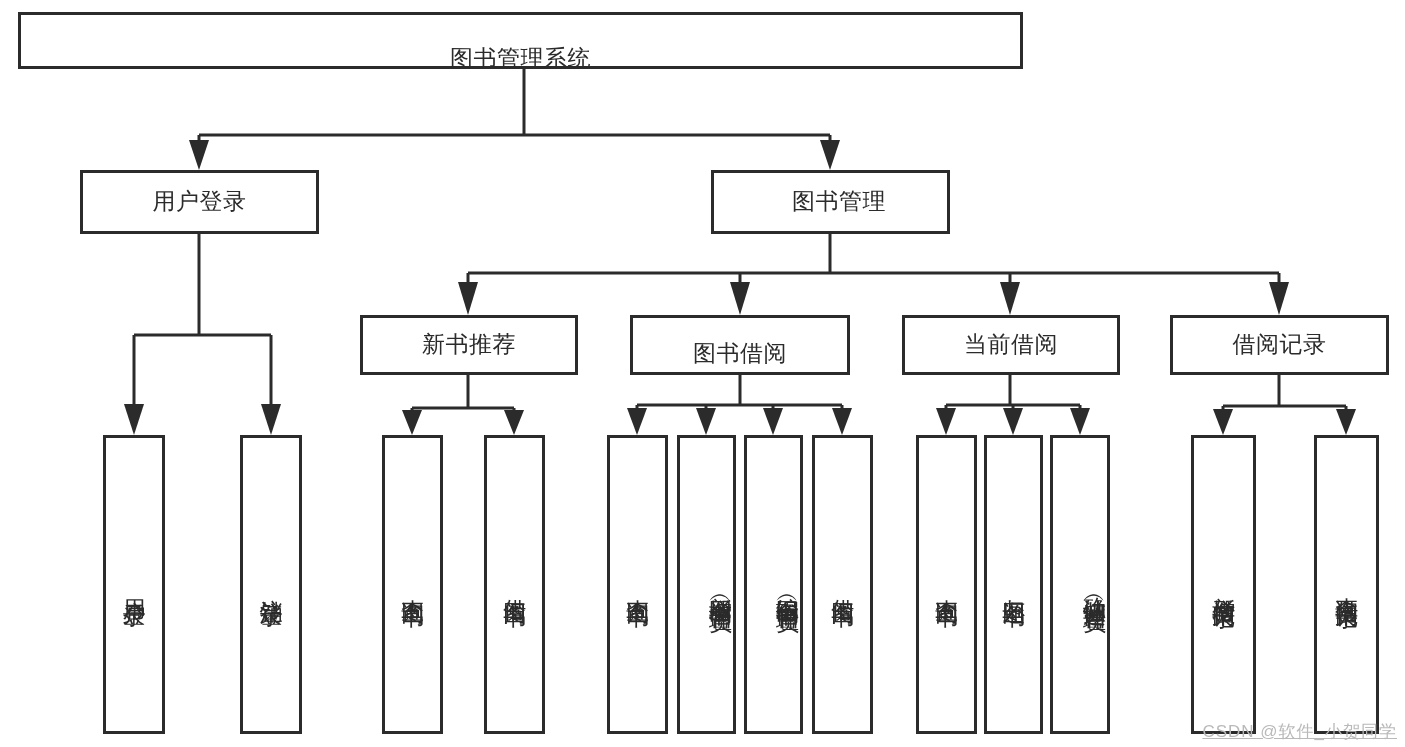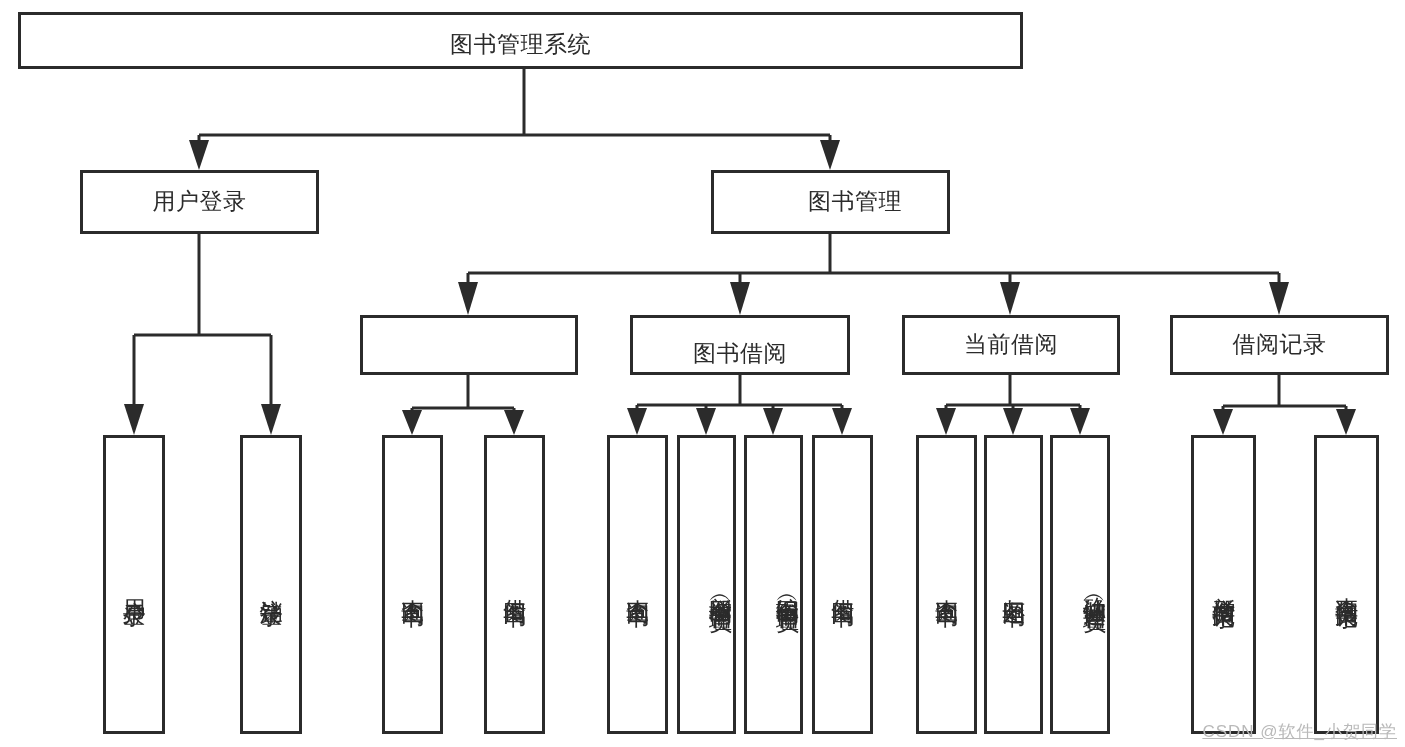--- a/index.html
+++ b/index.html
@@ -130,25 +130,26 @@
     <rect class="node-rect" x="813.5" y="436.5" width="58" height="296"></rect>
 
     <rect class="node-rect" x="917.5" y="436.5" width="58" height="296"></rect>
     <rect class="node-rect" x="985.5" y="436.5" width="56" height="296"></rect>
     <rect class="node-rect" x="1051.5" y="436.5" width="57" height="296"></rect>
 
     <rect class="node-rect" x="1192.5" y="436.5" width="62" height="296"></rect>
     <rect class="node-rect" x="1315.5" y="436.5" width="62" height="296"></rect>
   </svg>
 
-  <div class="node-label h-label" style="left:19px;top:13px;width:1003px;height:64px;">图书管理系统</div>
+  <div class="node-label h-label" style="left:19px;top:27px;width:1003px;height:64px;">图书管理系统</div>
 
   <div class="node-label h-label" style="left:81px;top:171px;width:237px;height:62px;">用户登录</div>
-  <div class="node-label h-label" style="left:712px;top:171px;width:254px;height:62px;padding-left:16px;">图书管理</div>
+  <div class="node-label h-label" style="left:712px;top:171px;width:254px;height:62px;">图书管理</div>
 
+  <div class="node-label h-label" style="left:361px;top:316px;width:216px;height:58px;">新书推荐</div>
   <div class="node-label h-label" style="left:631px;top:316px;width:218px;height:76px;">图书借阅</div>
   <div class="node-label h-label" style="left:1171px;top:316px;width:217px;height:58px;">借阅记录</div>
   <div class="node-label h-label" style="left:903px;top:316px;width:216px;height:58px;">当前借阅</div>
 
   <div class="node-label v-label" style="left:104px;top:436px;width:60px;height:297px;">用户登录</div>
   <div class="node-label v-label" style="left:241px;top:436px;width:60px;height:297px;">注销登录</div>
 
   <div class="node-label v-label" style="left:383px;top:436px;width:59px;height:297px;">查询图书</div>
   <div class="node-label v-label" style="left:485px;top:436px;width:59px;height:297px;">借阅图书</div>
 

